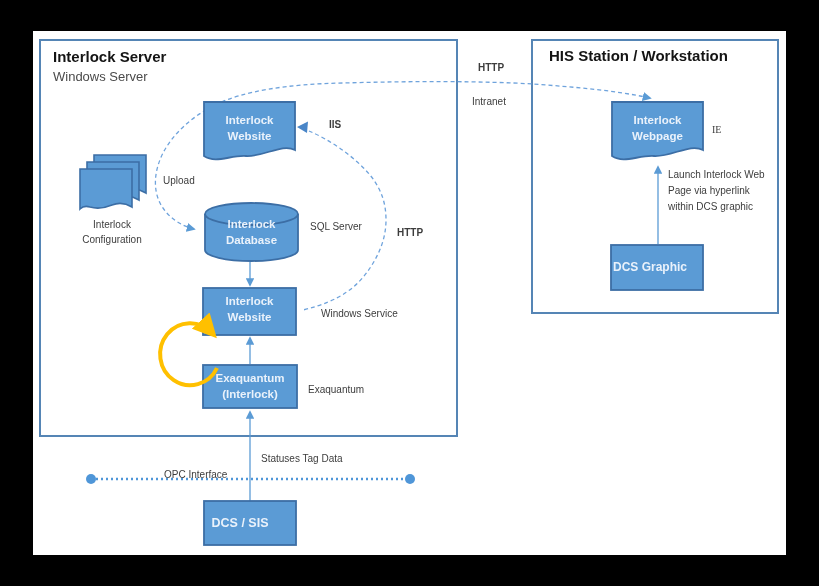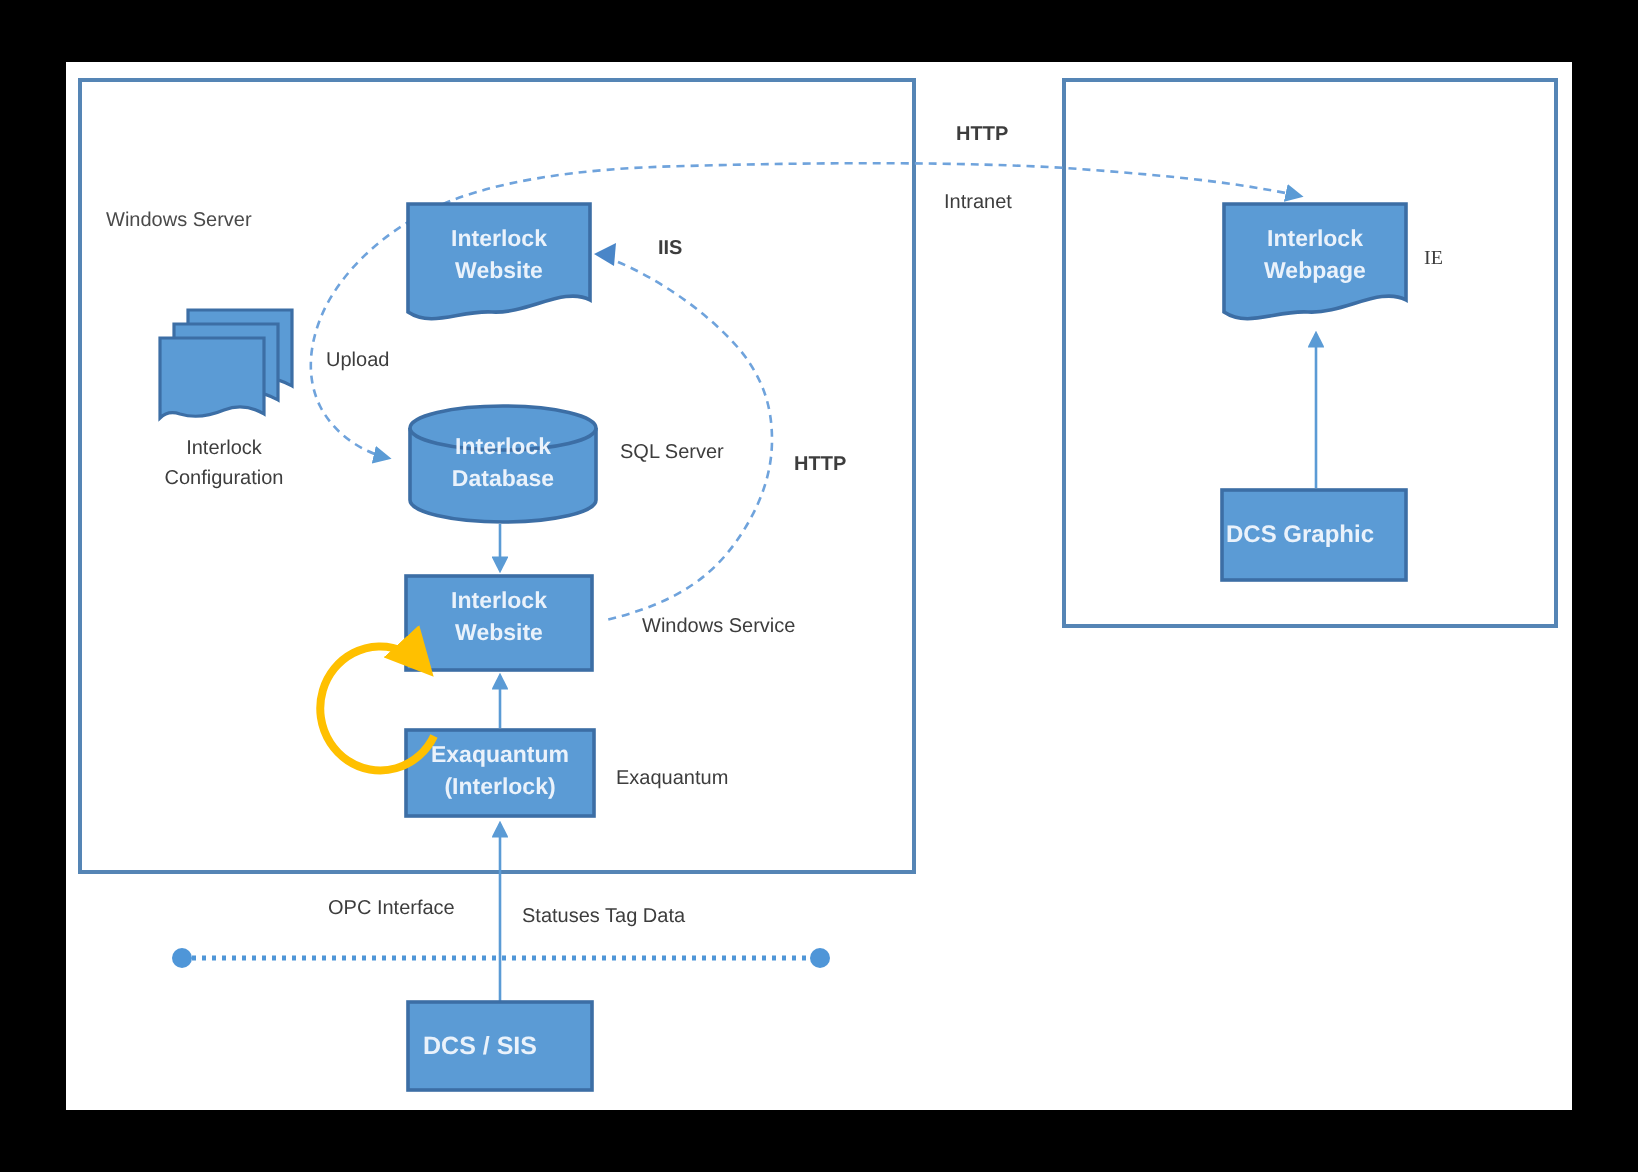--- a/index.html
+++ b/index.html
@@ -2,21 +2,21 @@
 <html><head>
 <meta charset="utf-8">
 <style>
   html,body{margin:0;padding:0;background:#000;}
   body{width:819px;height:586px;position:relative;font-family:"Liberation Sans",sans-serif;}
   #canvas{position:absolute;left:33px;top:31px;width:753px;height:524px;background:#fff;}
   #gfx{position:absolute;left:0;top:0;}
   .lbl{position:absolute;font-size:10px;color:#3d3d3d;line-height:15px;white-space:nowrap;}
   .shape-text{position:absolute;color:#EAF2FB;font-weight:600;font-size:11.5px;line-height:16px;text-align:center;}
   .box-title{position:absolute;font-size:15px;font-weight:bold;color:#141414;white-space:nowrap;}
-  .box-subtitle{position:absolute;font-size:10px;color:#4a4a4a;white-space:nowrap;margin-top:36px;}
+  .box-subtitle{position:absolute;font-size:13px;color:#4a4a4a;white-space:nowrap;}
   .center{text-align:center;}
   .right{text-align:right;}
   .wrap{white-space:normal;}
 </style>
 </head>
 <body>
 
 <div id="canvas">
 
   <svg id="gfx" width="753" height="524" viewBox="0 0 753 524">
@@ -69,22 +69,24 @@
 
     <g transform="translate(579,71)">
       <path d="M0,0 H91 V48 C 78,41 60,55 42,54 C 26,53 12,62 0,54 Z" fill="#5B9BD5" stroke="#3C6EA5" stroke-width="1.8"></path>
     </g>
 
     <path d="M264,96 L275,90.5 L274,102 Z" fill="#4A86C8"></path>
 
     <path d="M 184,337 A 30,31 0 1 1 179,302" fill="none" stroke="#FFC000" stroke-width="4" marker-end="url(#arrY)"></path>
   </svg>
 
+  <div class="box-title" style="left:20px;top:17px;">Interlock Server</div>
   <div class="box-subtitle" style="left:20px;top:38px;">Windows Server</div>
 
+  <div class="box-title" style="left:516px;top:16px;">HIS Station / Workstation</div>
 
   <div class="shape-text" style="left:171px;top:81px;width:91px;">
     <span>Interlock</span><br>
     <span>Website</span>
   </div>
   <div class="shape-text" style="left:172px;top:185px;width:93px;">
     <span>Interlock</span><br>
     <span>Database</span>
   </div>
   <div class="shape-text" style="left:170px;top:262px;width:93px;">
@@ -110,17 +112,18 @@
   <div class="lbl" style="left:130px;top:142px;">Upload</div>
   <div class="lbl" style="left:277px;top:188px;">SQL Server</div>
   <div class="lbl" style="left:364px;top:194px;font-weight:600;">HTTP</div>
   <div class="lbl" style="left:288px;top:275px;">Windows Service</div>
   <div class="lbl" style="left:275px;top:351px;">Exaquantum</div>
 
   <div class="lbl" style="left:445px;top:29px;font-weight:600;">HTTP</div>
   <div class="lbl" style="left:439px;top:63px;">Intranet</div>
 
   <div class="lbl" style="left:679px;top:91px;font-family:Liberation Serif, serif;">IE</div>
+  <div class="lbl wrap" style="left:635px;top:136px;width:108px;line-height:16px;">Launch Interlock Web Page via hyperlink within DCS graphic</div>
 
-  <div class="lbl" style="left:131px;top:416px;">OPC Interface</div>
+  <div class="lbl" style="left:131px;top:436px;">OPC Interface</div>
   <div class="lbl" style="left:228px;top:420px;">Statuses Tag Data</div>
 
 </div>
 
 </body></html>

